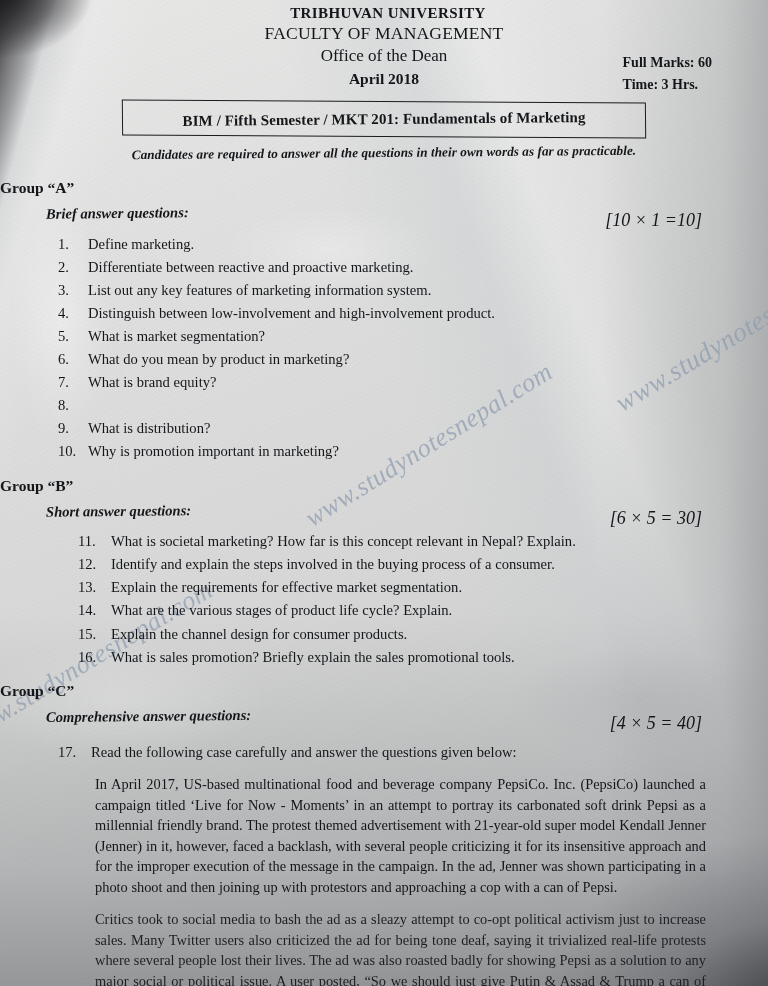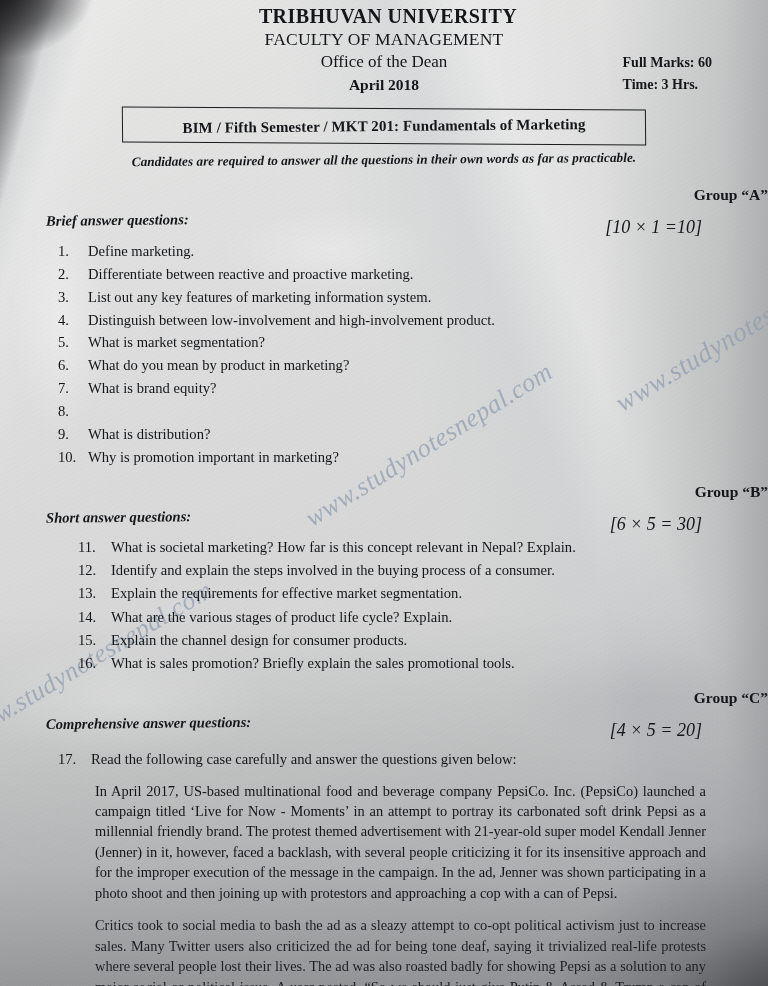--- a/index.html
+++ b/index.html
@@ -62,21 +62,21 @@
       radial-gradient(ellipse 200px 80px at 120px 700px, rgba(255,255,255,0.24), rgba(255,255,255,0) 74%);
     mix-blend-mode: normal;
   }
 
   .content { position: relative; z-index: 3; }
 
   
   .hdr { text-align: center; }
   .univ {
     font-weight: bold;
-    font-size: 20px;
+    font-size: 15px;
     letter-spacing: 0.4px;
     padding-top: 4px;
     line-height: 1.22;
     padding-left: 8px;
   }
   .faculty {
     font-size: 17.5px;
     letter-spacing: 0.2px;
     line-height: 1.3;
   }
@@ -138,21 +138,21 @@
     font-style: italic;
     font-weight: bold;
     font-size: 13.2px;
     margin-top: 8px;
     transform: rotate(-0.5deg);
     letter-spacing: 0.05px;
   }
 
   
   .grouphead {
-    text-align: right;
+    text-align: left;
     font-weight: bold;
     font-size: 15.5px;
     margin-top: 18px;
   }
   .secline {
     position: relative;
     margin-top: 8px;
     height: 20px;
     padding-left: 36px;
   }
@@ -352,21 +352,21 @@
         </li>
         <li class="qrow">
           <span class="qnum">16.</span>
           <span class="qtext">What is sales promotion? Briefly explain the sales promotional tools.</span>
         </li>
       </ol>
 
     <div class="grouphead">Group “C”</div>
     <div class="secline">
       <div class="seclabel">Comprehensive answer questions:</div>
-      <div class="secmarks">[4 × 5 = 20]</div>
+      <div class="secmarks">[4 × 5 = 40]</div>
     </div>
 
     <div class="caserow">
       <span class="qnum">17.</span>
       <span class="qtext">Read the following case carefully and answer the questions given below:</span>
     </div>
 
     <p class="para" id="case-para-1">In April 2017, US-based multinational food and beverage company PepsiCo. Inc. (PepsiCo) launched a campaign titled ‘Live for Now - Moments’ in an attempt to portray its carbonated soft drink Pepsi as a millennial friendly brand. The protest themed advertisement with 21-year-old super model Kendall Jenner (Jenner) in it, however, faced a backlash, with several people criticizing it for its insensitive approach and for the improper execution of the message in the campaign. In the ad, Jenner was shown participating in a photo shoot and then joining up with protestors and approaching a cop with a can of Pepsi.</p>
     <p class="para" id="case-para-2">Critics took to social media to bash the ad as a sleazy attempt to co-opt political activism just to increase sales. Many Twitter users also criticized the ad for being tone deaf, saying it trivialized real-life protests where several people lost their lives. The ad was also roasted badly for showing Pepsi as a solution to any major social or political issue. A user posted, “So we should just give Putin &amp; Assad &amp; Trump a can of Pepsi &amp; everything will be fine?” Another posted, “Shame on you @ pepsi for such a tasteless Ad.” Pepsi was also slammed for casting Jenner, who was considered a misfit in an ad primarily portraying a protest similar to the Black Lives Matter</p>
 

